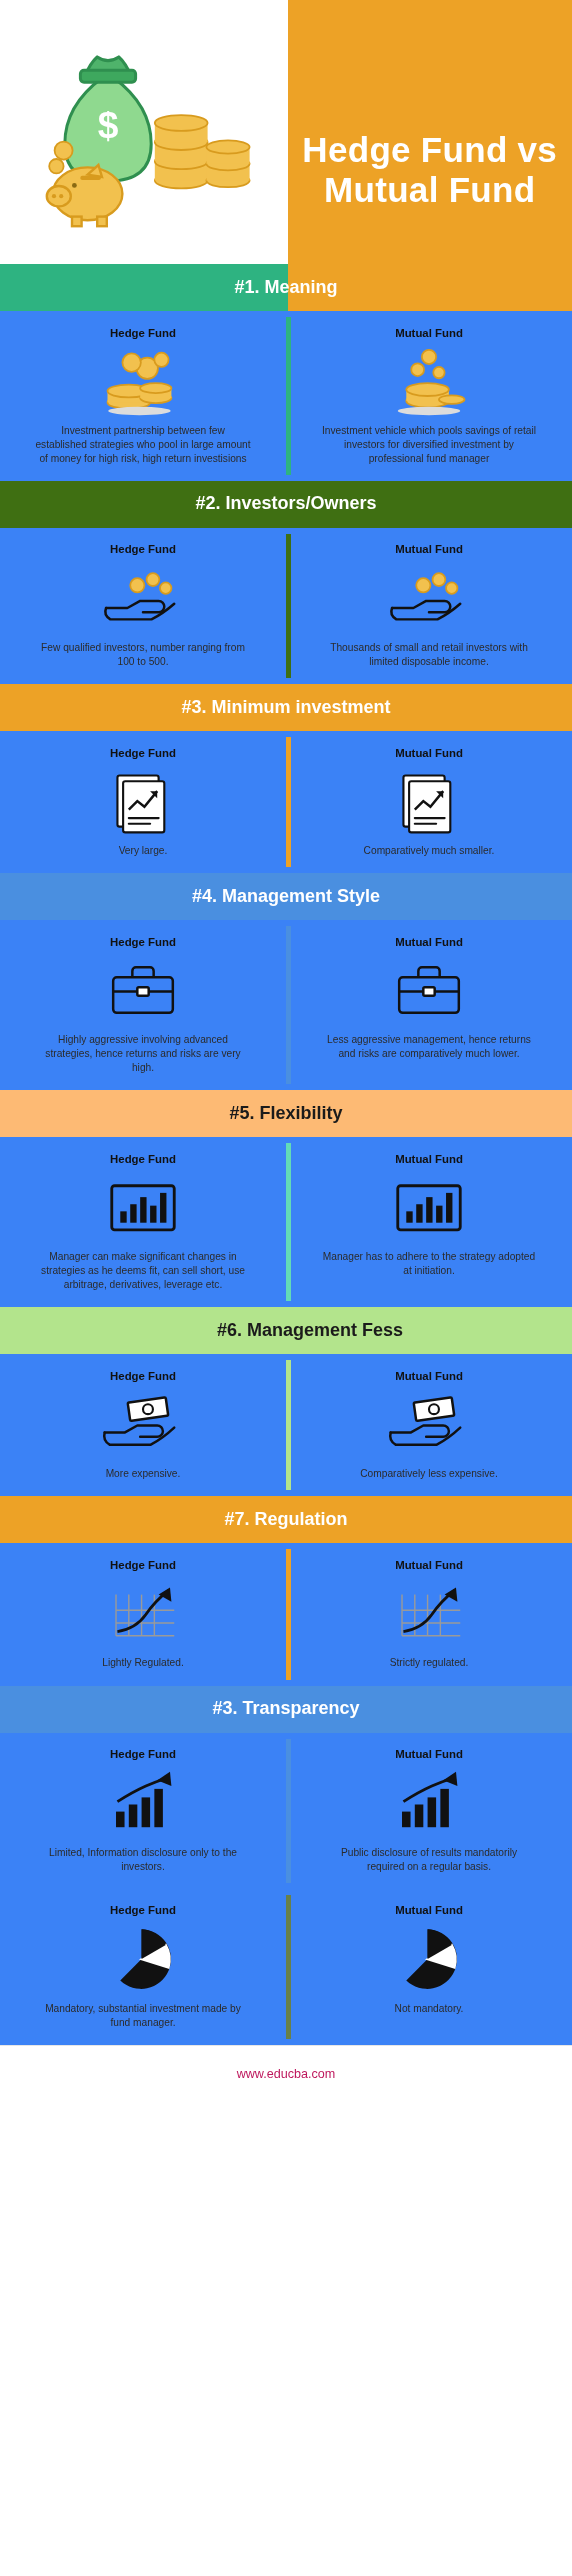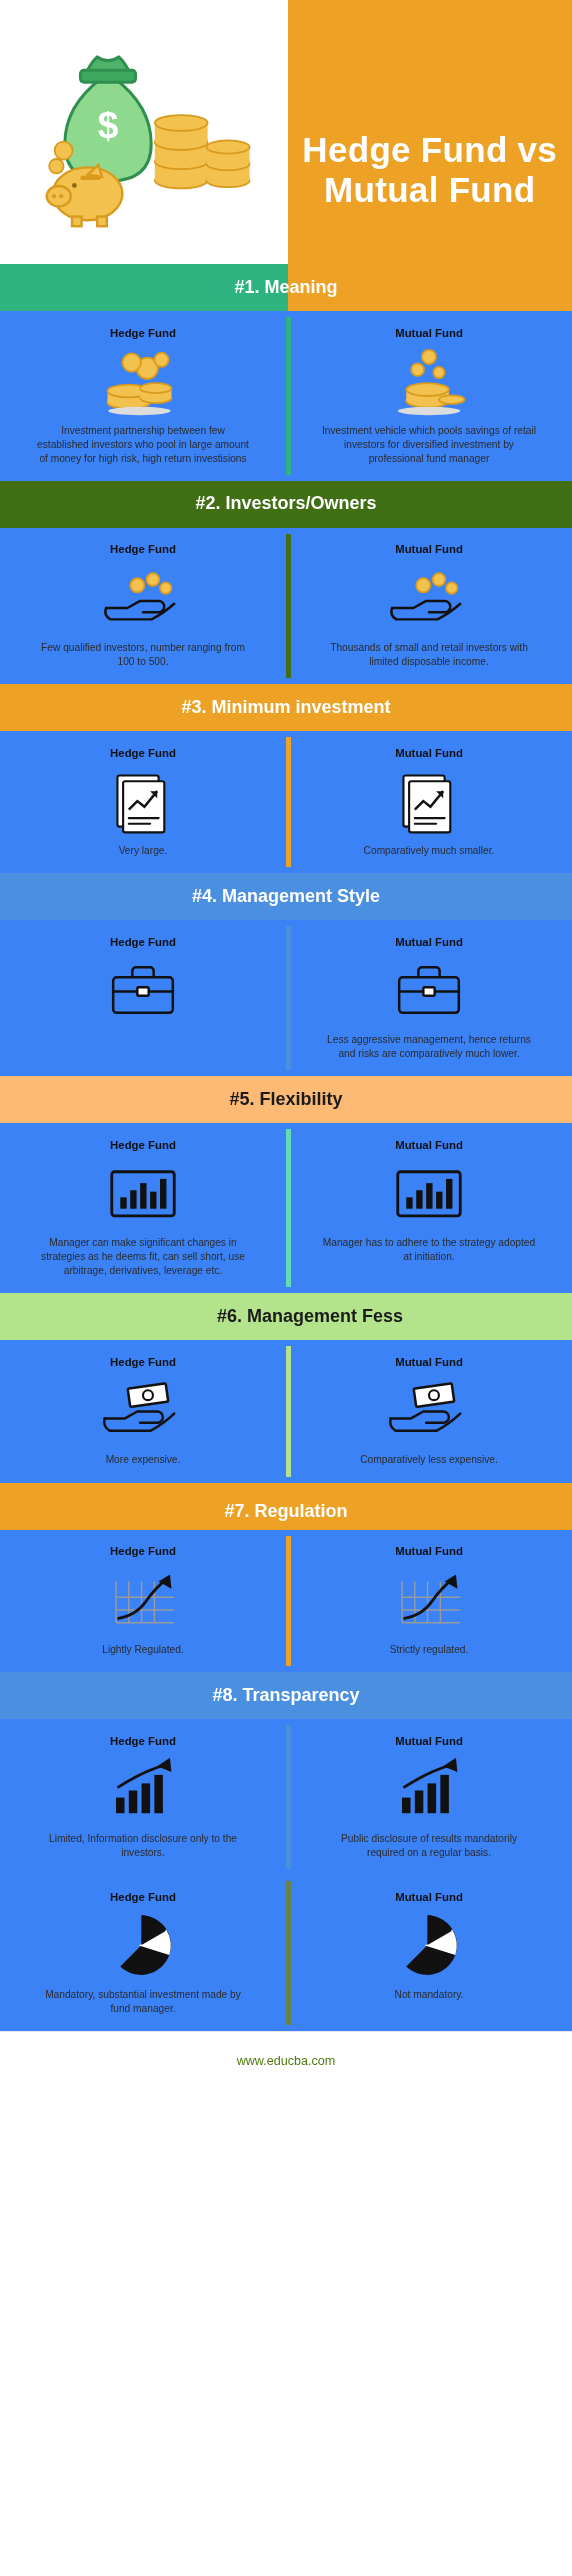--- a/index.html
+++ b/index.html
@@ -113,21 +113,21 @@
     width: 572px;
     height: 58px;
     display: flex;
     align-items: center;
     justify-content: center;
     background: #ffffff;
     border-top: 1.2px solid #e6e6e6;
   }
   .footer-text {
     font-size: 12.6px;
-    color: #4d7c0f;
+    color: #be185d;
   }
 </style>
 </head>
 <body>
 
 <div class="page">
 
   <div class="header">
     <div class="header-left">
       <svg width="228" height="198" viewBox="0 0 380 330">
@@ -192,21 +192,21 @@
           <ellipse cx="78" cy="72" rx="22" ry="7"></ellipse>
           <rect x="56" y="58" width="44" height="14" fill="#f2c14e" stroke="none"></rect>
           <ellipse cx="78" cy="58" rx="22" ry="7"></ellipse>
           <circle cx="66" cy="30" r="15"></circle>
           <circle cx="44" cy="22" r="13"></circle>
           <circle cx="86" cy="18" r="10"></circle>
         </g>
         <ellipse cx="55" cy="90" rx="44" ry="6" fill="#dcdcdc"></ellipse>
             </svg>
           </div>
-          <div class="col-text">Investment partnership between few established investors who pool in large amount of money for high risk, high return investisions</div>
+          <div class="col-text">Investment partnership between few established strategies who pool in large amount of money for high risk, high return investisions</div>
         </div>
         <div class="col">
           <div class="col-head">Mutual Fund</div>
           <div class="icon-wrap">
             <svg width="90" height="71" viewBox="0 0 120 100">
         <g fill="#f2c14e" stroke="#d89b1e" stroke-width="2.5">
           <circle cx="60" cy="14" r="10"></circle>
           <circle cx="44" cy="32" r="9"></circle>
           <circle cx="74" cy="36" r="8"></circle>
           <ellipse cx="58" cy="76" rx="30" ry="9"></ellipse>
@@ -312,20 +312,21 @@
           <div class="icon-wrap">
             <svg width="90" height="71" viewBox="0 0 120 100">
         <g fill="none" stroke="#111111" stroke-width="3.5" stroke-linejoin="round">
           <rect x="18" y="30" width="84" height="50" rx="5"></rect>
           <path d="M45 30 v-9 a5 5 0 0 1 5 -5 h20 a5 5 0 0 1 5 5 v9"></path>
           <line x1="18" y1="50" x2="102" y2="50"></line>
           <rect x="52" y="44" width="16" height="12" rx="2" fill="#ffffff"></rect>
         </g>
             </svg>
           </div>
+          <div class="col-text">Highly aggressive involving advanced strategies, hence returns and risks are very high.</div>
         </div>
         <div class="col">
           <div class="col-head">Mutual Fund</div>
           <div class="icon-wrap">
             <svg width="90" height="71" viewBox="0 0 120 100">
         <g fill="none" stroke="#111111" stroke-width="3.5" stroke-linejoin="round">
           <rect x="18" y="30" width="84" height="50" rx="5"></rect>
           <path d="M45 30 v-9 a5 5 0 0 1 5 -5 h20 a5 5 0 0 1 5 5 v9"></path>
           <line x1="18" y1="50" x2="102" y2="50"></line>
           <rect x="52" y="44" width="16" height="12" rx="2" fill="#ffffff"></rect>
@@ -400,21 +401,21 @@
           <path d="M6 60 h28 l18 -10 h28 a8 8 0 0 1 0 16 h-24"></path>
           <path d="M6 60 q-3 11 7 17 h58 q17 -9 33 -24"></path>
           <rect x="40" y="14" width="54" height="26" rx="2" fill="#ffffff" transform="rotate(-8 67 27)"></rect>
         </g>
         <circle cx="67" cy="27" r="7" fill="none" stroke="#111111" stroke-width="3"></circle>
             </svg>
           </div>
           <div class="col-text">Comparatively less expensive.</div>
         </div>
       </div>
-      <div class="band" style="background: rgb(237, 162, 38); align-items: flex-end;">
+      <div class="band" style="background: rgb(237, 162, 38);">
         <div class="band-title" style="color: rgb(255, 255, 255);">#7. Regulation</div>
       </div>
       <div class="compare">
         <div class="divider" style="background: rgb(237, 162, 38);"></div>
         <div class="col">
           <div class="col-head">Hedge Fund</div>
           <div class="icon-wrap">
             <svg width="90" height="71" viewBox="0 0 120 100">
         <g stroke="#9a9a9a" stroke-width="2">
           <line x1="22" y1="22" x2="22" y2="80"></line>
@@ -445,21 +446,21 @@
           <line x1="22" y1="44" x2="104" y2="44"></line>
         </g>
         <path d="M24 74 q26 -4 40 -24 q12 -18 32 -34" fill="none" stroke="#111111" stroke-width="4"></path>
         <polygon points="98,12 100,32 82,22" fill="#111111"></polygon>
             </svg>
           </div>
           <div class="col-text">Strictly regulated.</div>
         </div>
       </div>
       <div class="band" style="background: rgb(74, 143, 224);">
-        <div class="band-title" style="color: rgb(255, 255, 255);">#8. Transparency</div>
+        <div class="band-title" style="color: rgb(255, 255, 255);">#3. Transparency</div>
       </div>
       <div class="compare">
         <div class="divider" style="background: rgb(74, 143, 224);"></div>
         <div class="col">
           <div class="col-head">Hedge Fund</div>
           <div class="icon-wrap">
             <svg width="90" height="71" viewBox="0 0 120 100">
         <g fill="#111111">
           <rect x="22" y="60" width="12" height="22"></rect>
           <rect x="40" y="50" width="12" height="32"></rect>

